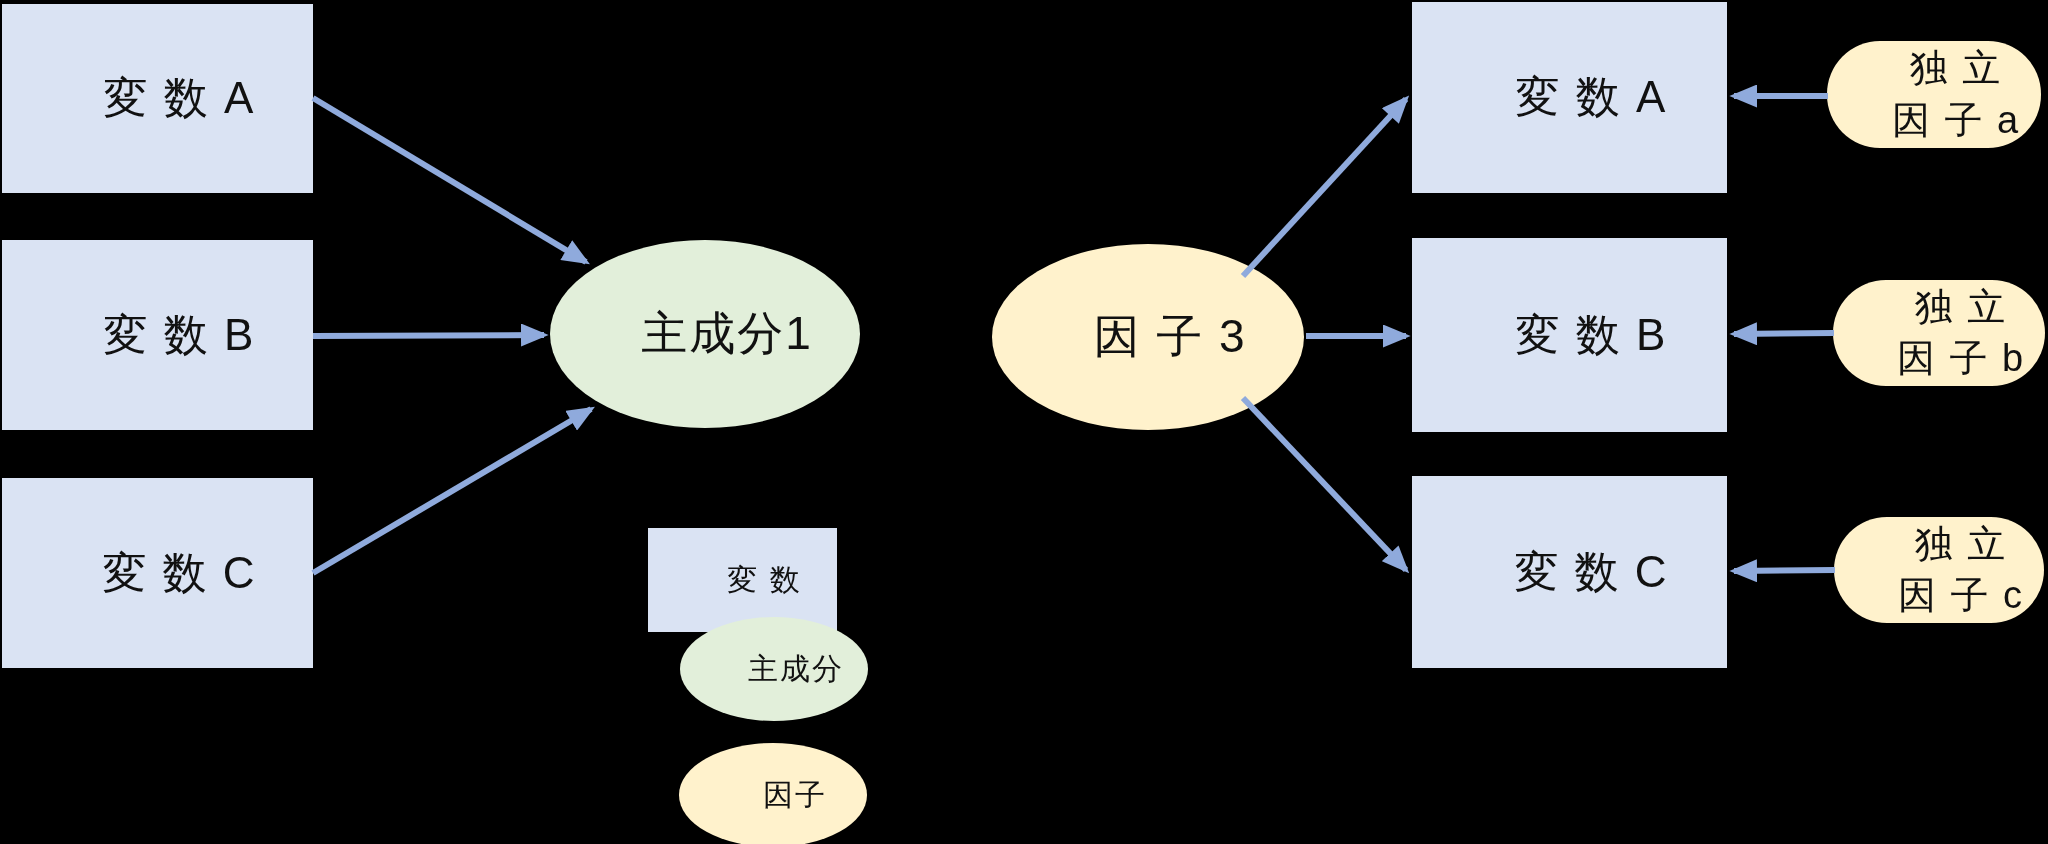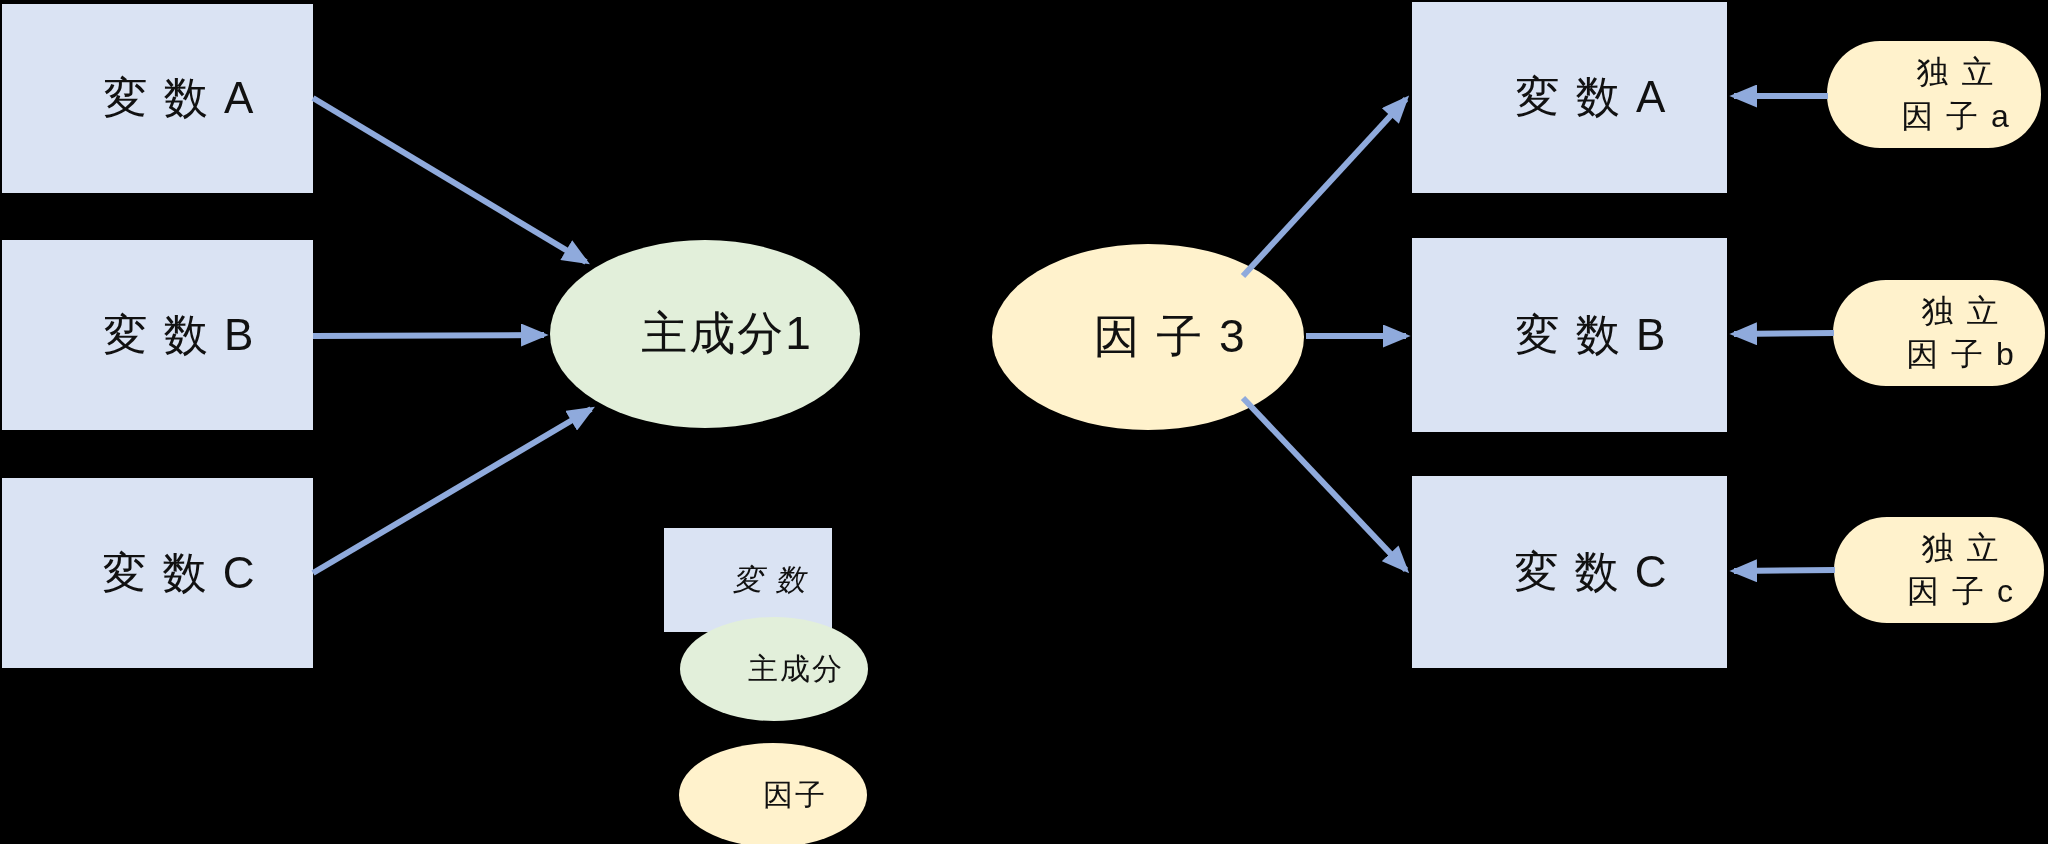--- a/index.html
+++ b/index.html
@@ -23,21 +23,21 @@
     line-height: 1.2;
     box-sizing: border-box;
     padding-left: 44px;
   }
   .var-box   { background: #dae3f3; }
   .pc-ellipse   { background: #e2efda; border-radius: 50%; }
   .fa-ellipse   { background: #fff2cc; border-radius: 50%; }
   .pill         { background: #fff2cc; border-radius: 53px; flex-direction: column; }
   .big-label    { font-size: 44px; }
   .mid-label    { font-size: 46px; }
-  .pill-label   { font-size: 32px; line-height: 1.35; }
+  .pill-label   { font-size: 38px; line-height: 1.35; }
   .legend-label { font-size: 30px; }
   .arrows { position: absolute; left: 0; top: 0; z-index: 5; }
 </style>
 </head>
 <body>
 
 <div class="canvas">
 
   <div class="shape var-box big-label" style="left:2px; top:4px; width:311px; height:189px;">
     <span>変 数 A</span>
@@ -73,21 +73,21 @@
   </div>
   <div class="shape pill pill-label" style="left:1833px; top:280px; width:212px; height:106px;">
     <span>独 立</span>
     <span>因 子 b</span>
   </div>
   <div class="shape pill pill-label" style="left:1834px; top:517px; width:210px; height:106px;">
     <span>独 立</span>
     <span>因 子 c</span>
   </div>
 
-  <div class="shape var-box legend-label" style="left:664px; top:528px; width:168px; height:104px;font-style:italic;">
+  <div class="shape var-box legend-label" style="left:648px; top:528px; width:189px; height:104px;">
     <span>変 数</span>
   </div>
   <div class="shape pc-ellipse legend-label" style="left:680px; top:617px; width:188px; height:104px;">
     <span>主成分</span>
   </div>
   <div class="shape fa-ellipse legend-label" style="left:679px; top:743px; width:188px; height:104px;">
     <span>因子</span>
   </div>
 
   <svg class="arrows" width="2048" height="844" viewBox="0 0 2048 844">

